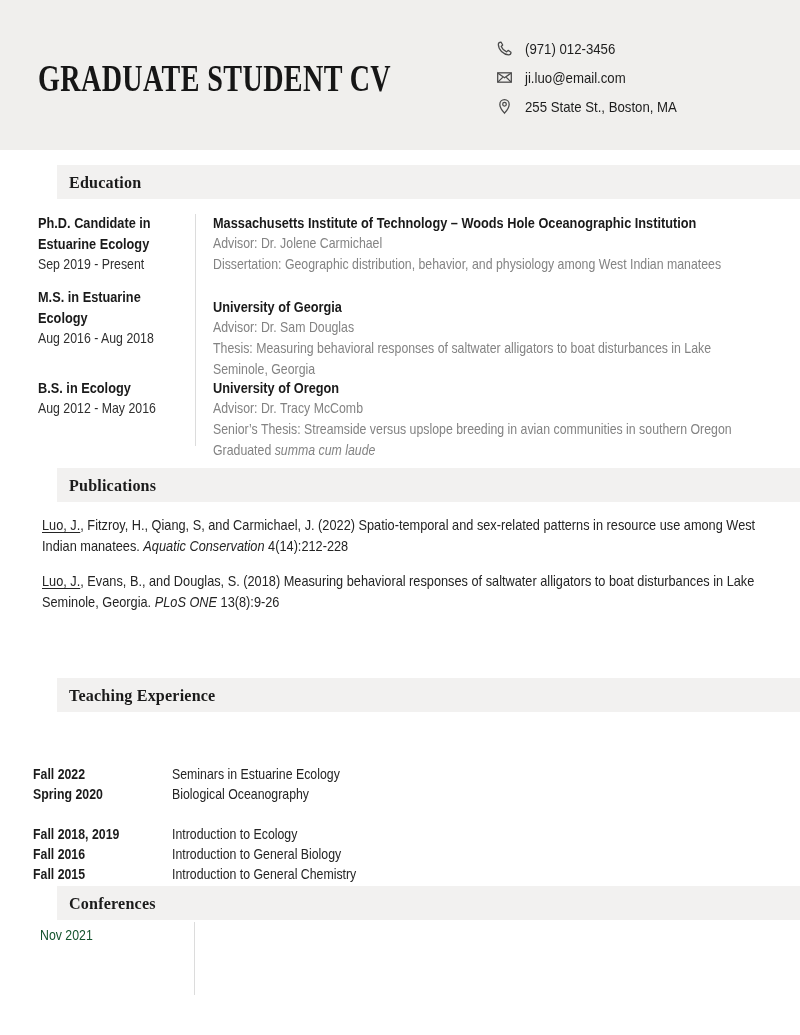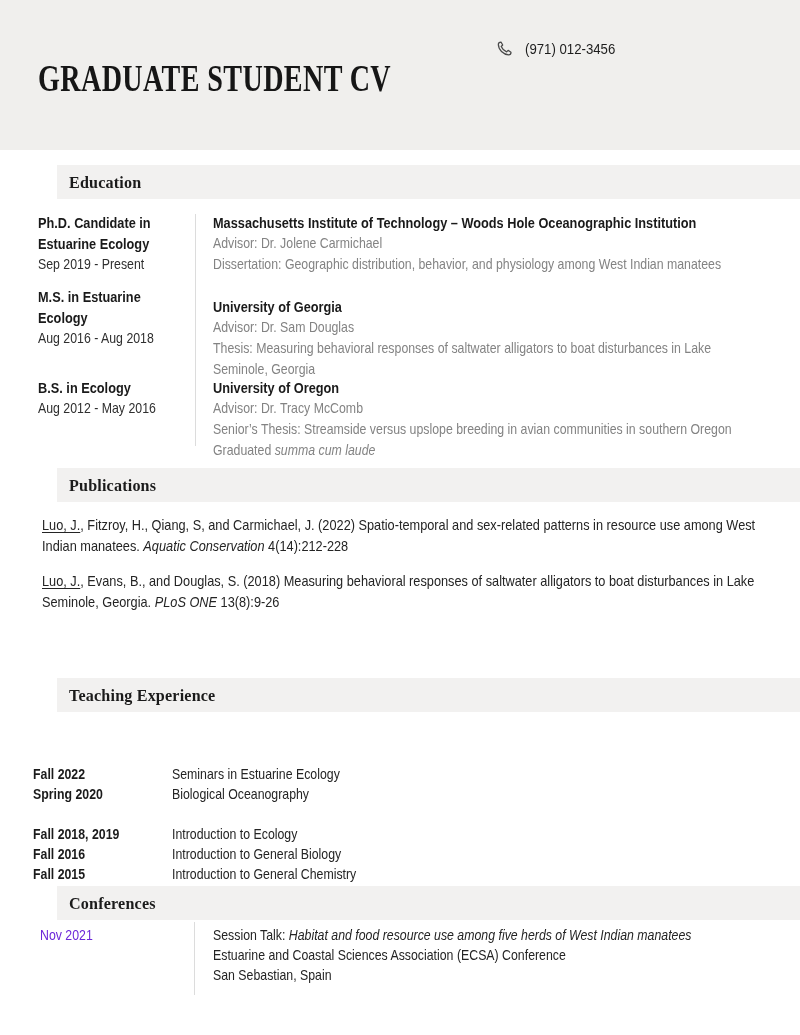--- a/index.html
+++ b/index.html
@@ -47,39 +47,57 @@
   .u { text-decoration:underline; text-underline-offset:2px; }
   .i { font-style:italic; }
   
   .teach-row { position:absolute; left:33px; height:20px; white-space:nowrap;margin-top:28px; }
   .teach-term { display:inline-block; width:139px; font-size:14.5px; font-weight:700; line-height:20px;
                 color:#1b1b1b; white-space:nowrap; transform:scaleX(0.85); transform-origin:0 50%; }
   .teach-course { display:inline-block; font-size:14.5px; line-height:20px; color:#242424;
                   white-space:nowrap; transform:scaleX(0.85); transform-origin:0 50%; }
   
   .conf-divider { position:absolute; left:194px; top:922px; width:1px; height:73px; background:#dcdcdc; }
-  .conf-date { position:absolute; left:40px; top:925px; font-size:14.5px; line-height:20px; color:#6d28d9; }
+  .conf-date { position:absolute; left:40px; top:925px; font-size:14.5px; line-height:20px; color:#14532d; }
   .conf-right { position:absolute; left:213px; top:925px; width:565px; }
   .conf-line { font-size:14.5px; line-height:20px; color:#242424; }
 </style>
 </head>
 <body>
 
 <div class="page">
 
   <div class="header">
     <div class="title">GRADUATE STUDENT CV</div>
     <div class="contact">
       <div class="contact-row">
         <span class="cicon">
           <svg width="17" height="17" viewBox="0 0 16 16">
               <path d="M4.7 1.9 L6.3 4.7 L4.9 6.1 C5.7 8 8.1 10.4 10 11.2 L11.4 9.8 L14.1 11.5 C14.1 12.8 13.2 13.9 11.9 13.9 C6.9 13.8 2.2 9.1 2.2 4.1 C2.2 2.8 3.4 1.9 4.7 1.9 Z" stroke-linejoin="round"></path>
             </svg>
         </span>
         <span class="ctext">(971) 012-3456</span>
+      </div>
+      <div class="contact-row">
+        <span class="cicon">
+          <svg width="17" height="17" viewBox="0 0 16 16">
+              <rect x="1.6" y="3.6" width="12.8" height="8.8"></rect>
+              <path d="M1.9 3.9 L8 8.3 L14.1 3.9 M1.9 12.1 L6.3 7.9 M14.1 12.1 L9.7 7.9"></path>
+            </svg>
+        </span>
+        <span class="ctext">ji.luo@email.com</span>
+      </div>
+      <div class="contact-row">
+        <span class="cicon">
+          <svg width="17" height="17" viewBox="0 0 16 16">
+              <path d="M8 1.6 C5.5 1.6 3.6 3.5 3.6 6 C3.6 9.2 8 14.3 8 14.3 C8 14.3 12.4 9.2 12.4 6 C12.4 3.5 10.5 1.6 8 1.6 Z"></path>
+              <circle cx="8" cy="5.9" r="1.7"></circle>
+            </svg>
+        </span>
+        <span class="ctext">255 State St., Boston, MA</span>
       </div>
     </div>
   </div>
 
   <div class="band" style="top:165px">
     <span class="band-label">Education</span>
   </div>
 
   <div class="edu-divider"></div>
 
@@ -153,19 +171,14 @@
   </div>
 
   <div class="band" style="top:886px">
     <span class="band-label">Conferences</span>
   </div>
 
   <div class="conf-date">
     <span class="cond">Nov 2021</span>
   </div>
   <div class="conf-divider"></div>
-  <div class="conf-right">
-    <div class="cond conf-line"><span>Session Talk: </span><span class="i">Habitat and food resource use among five herds of West Indian manatees</span></div>
-    <div class="cond conf-line">Estuarine and Coastal Sciences Association (ECSA) Conference</div>
-    <div class="cond conf-line">San Sebastian, Spain</div>
-  </div>
 
 </div>
 
 </body></html>

